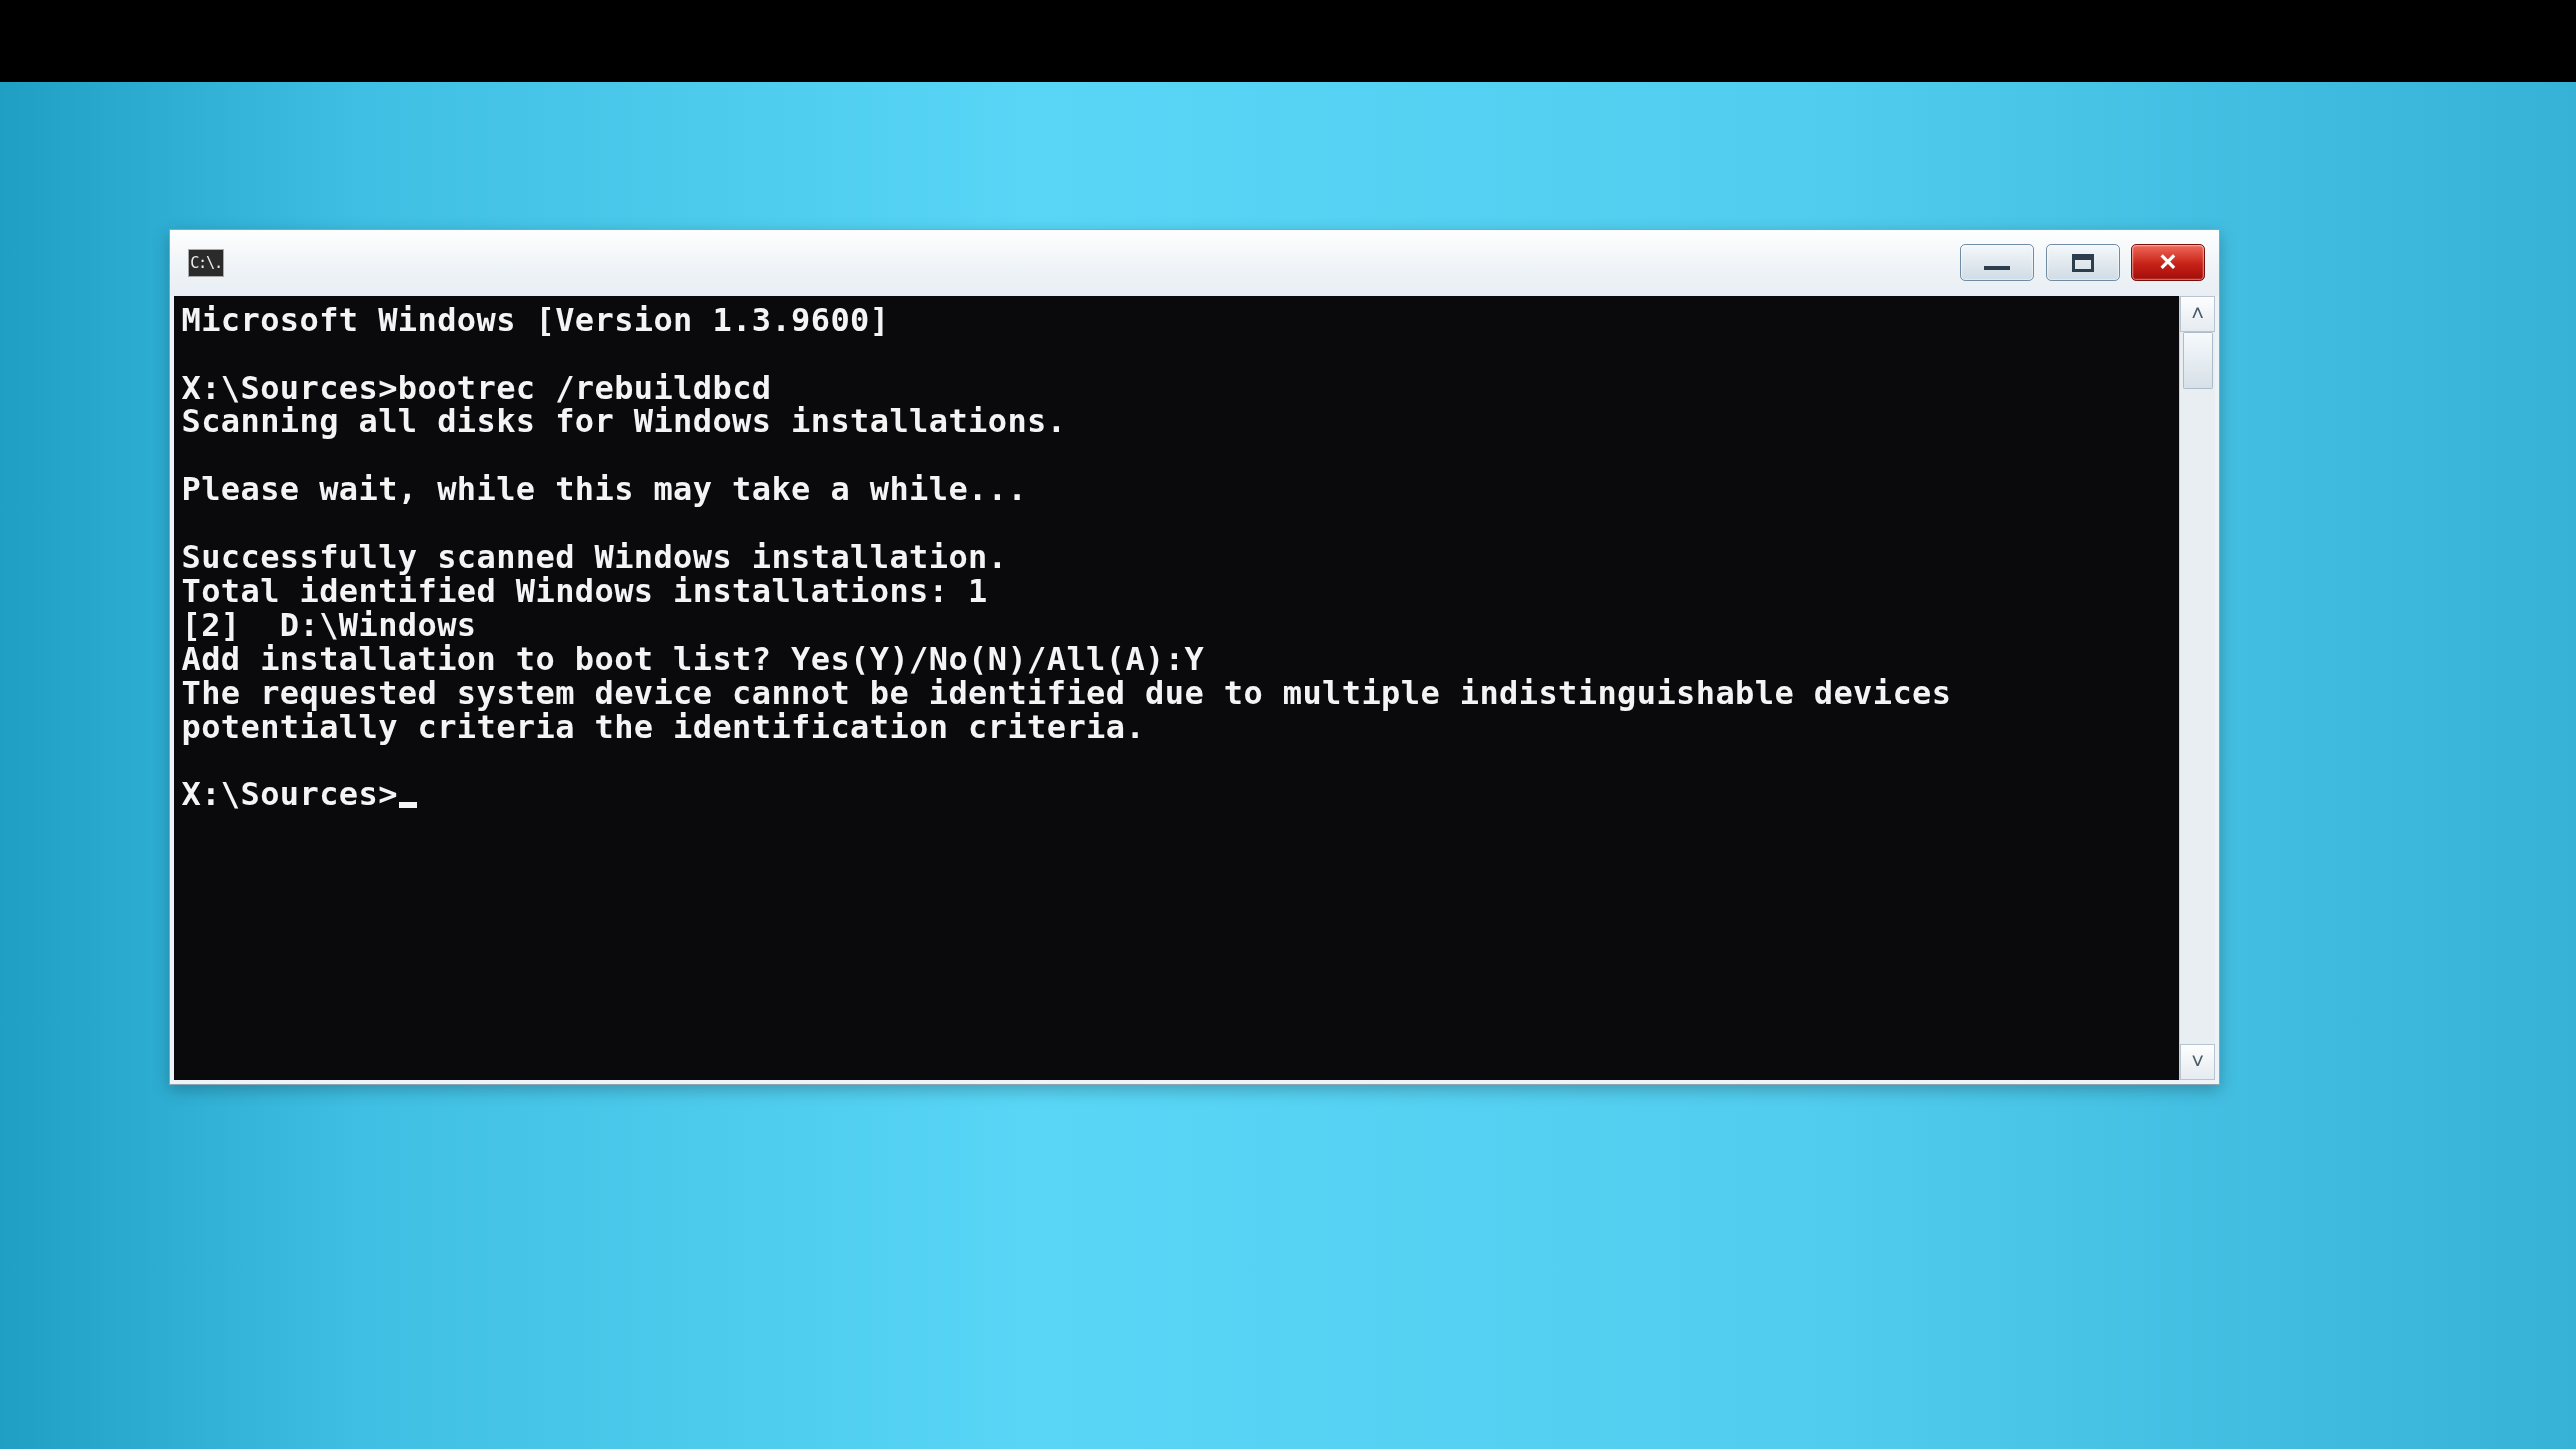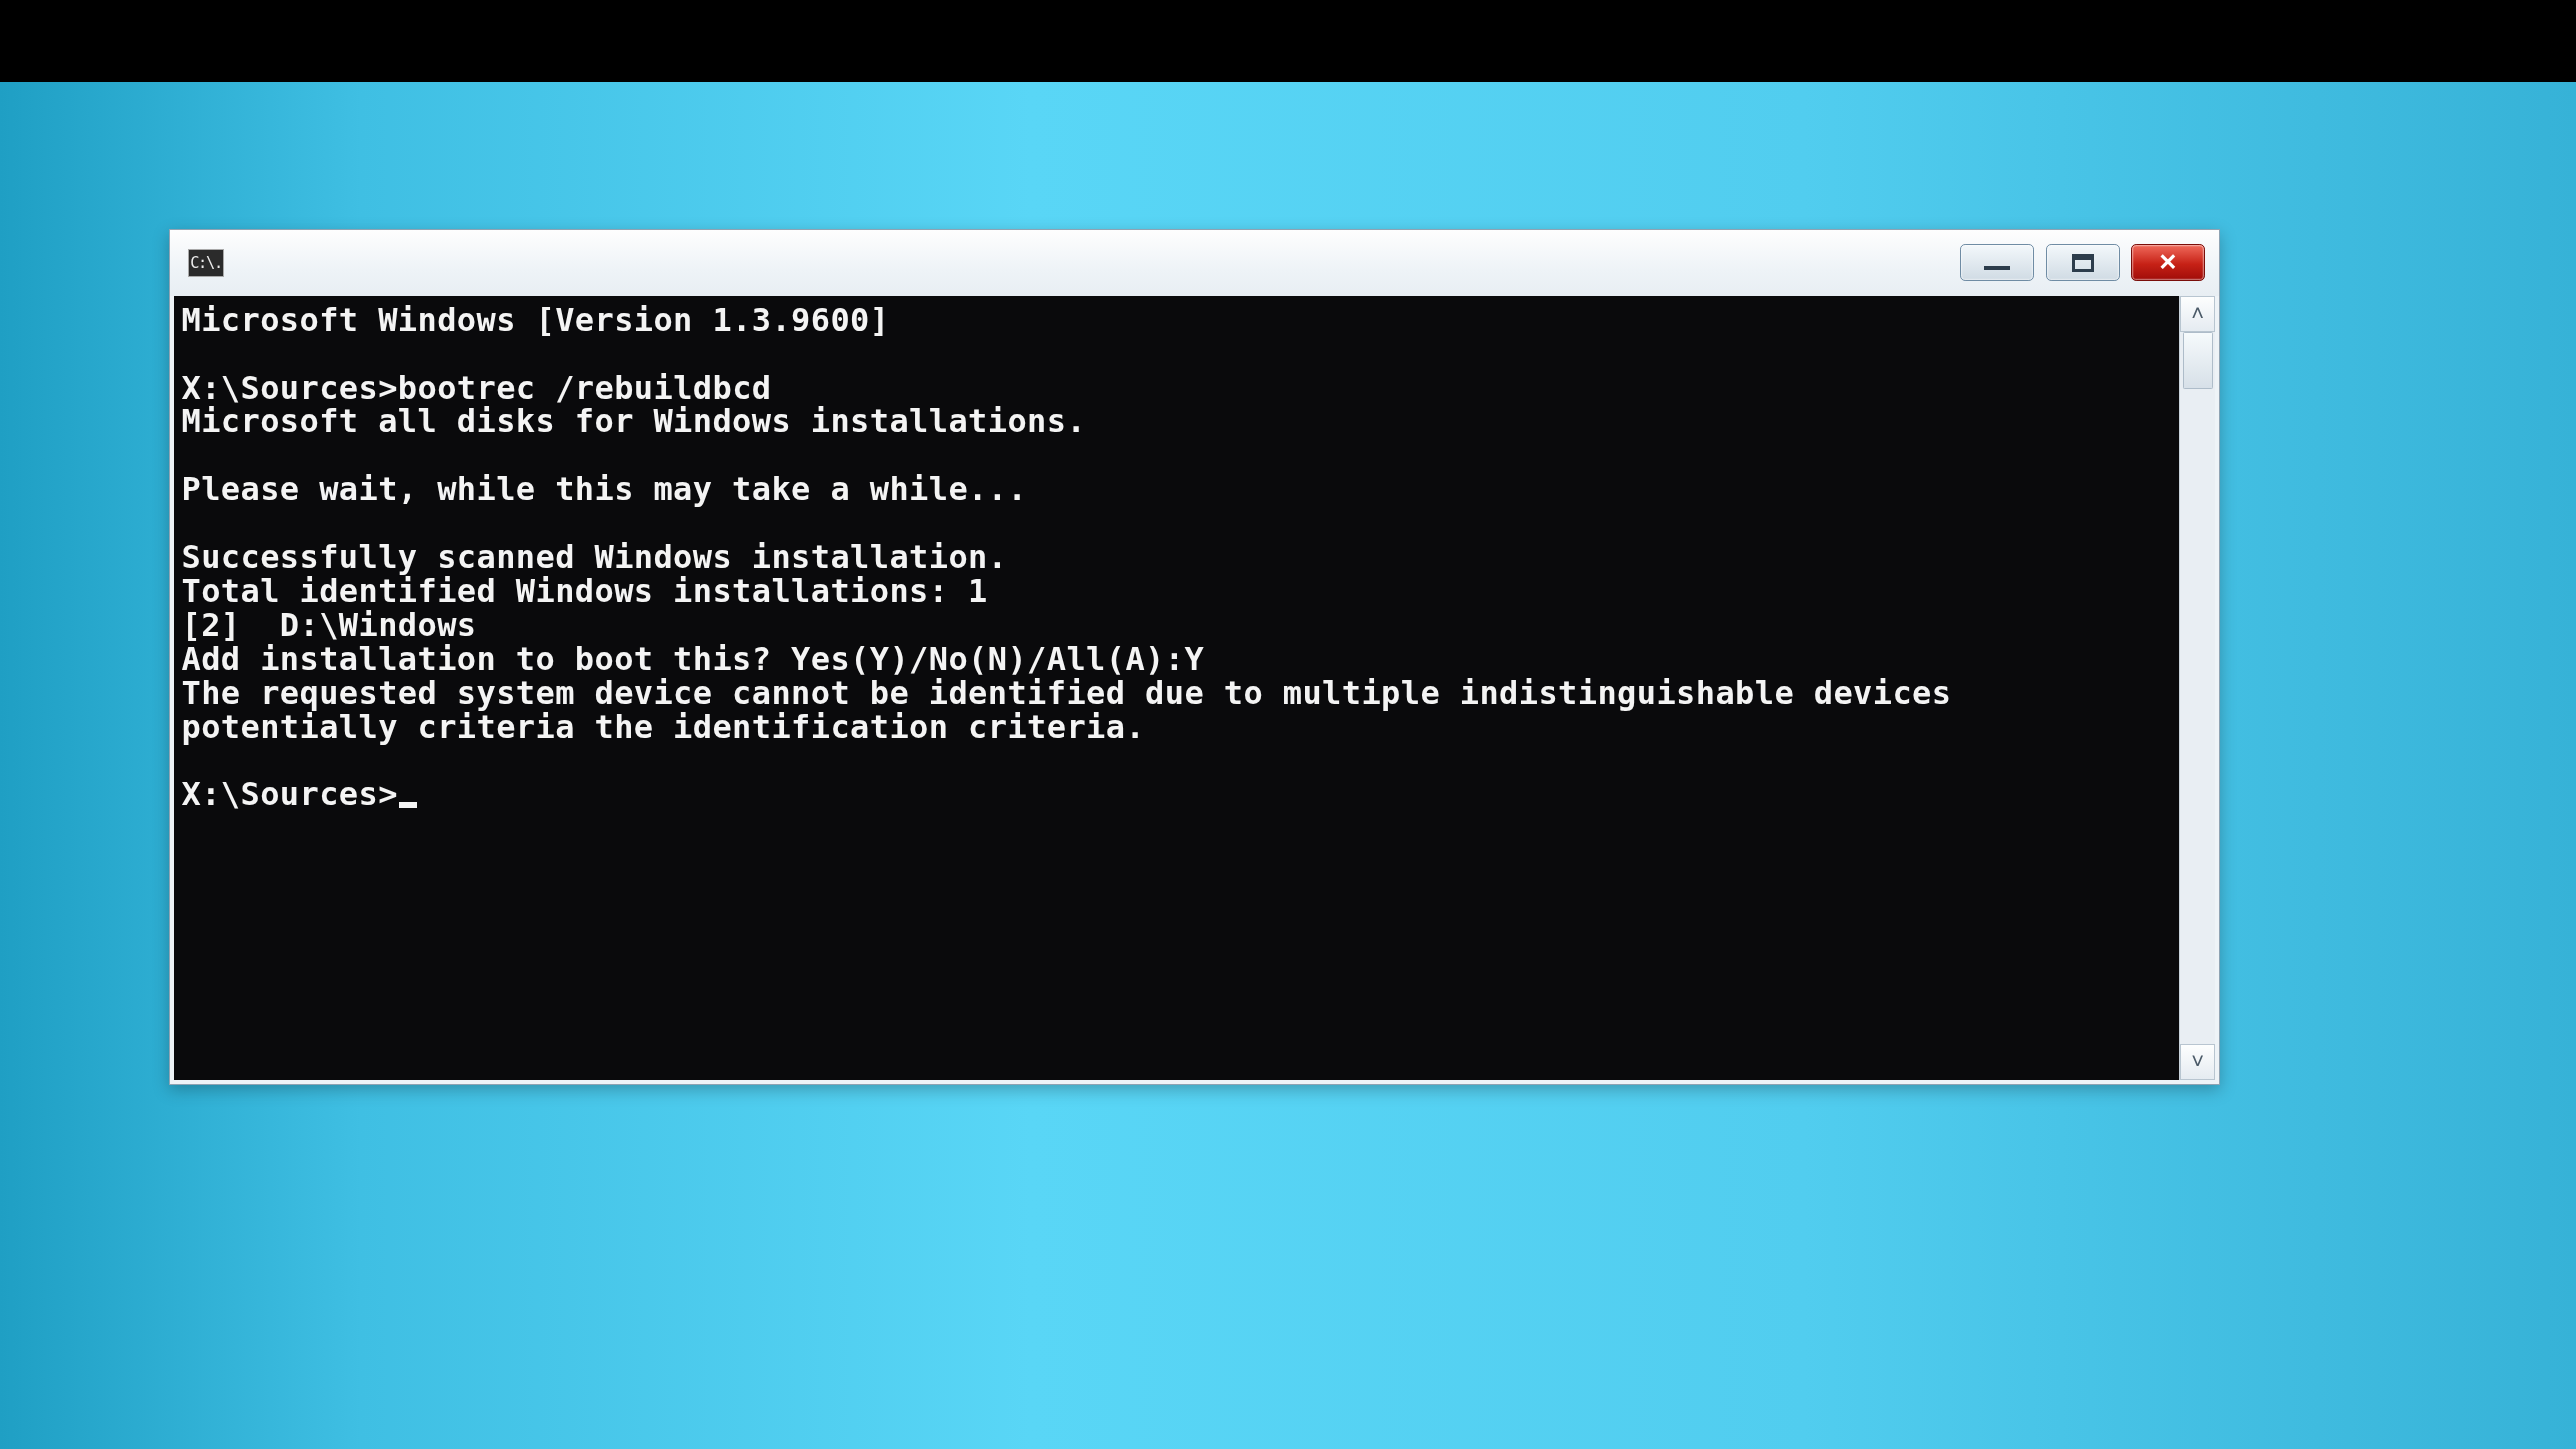--- a/index.html
+++ b/index.html
@@ -191,28 +191,28 @@
           <div class="cap-btn cap-close">
             <span>✕</span>
           </div>
         </div>
       </div>
 
       <div class="client-area">
         <div class="console"><span>Microsoft Windows [Version 1.3.9600]</span>
 <span></span>
 <span>X:\Sources&gt;</span><span>bootrec /rebuildbcd</span>
-<span>Microsoft all disks for Windows installations.</span>
+<span>Scanning all disks for Windows installations.</span>
 <span></span>
 <span>Please wait, while this may take a while...</span>
 <span></span>
 <span>Successfully scanned Windows installation.</span>
 <span>Total identified Windows installations: 1</span>
 <span>[2]  D:\Windows</span>
-<span>Add installation to boot this? Yes(Y)/No(N)/All(A):Y</span>
+<span>Add installation to boot list? Yes(Y)/No(N)/All(A):Y</span>
 <span>The requested system device cannot be identified due to multiple indistinguishable devices potentially criteria the identification criteria.</span>
 <span></span>
 <span>X:\Sources&gt;</span><span class="cursor"></span></div>
 
         <div class="scrollbar">
           <div class="sb-btn">
             <span>˄</span>
           </div>
           <div class="sb-track">
             <div class="sb-thumb"></div>

